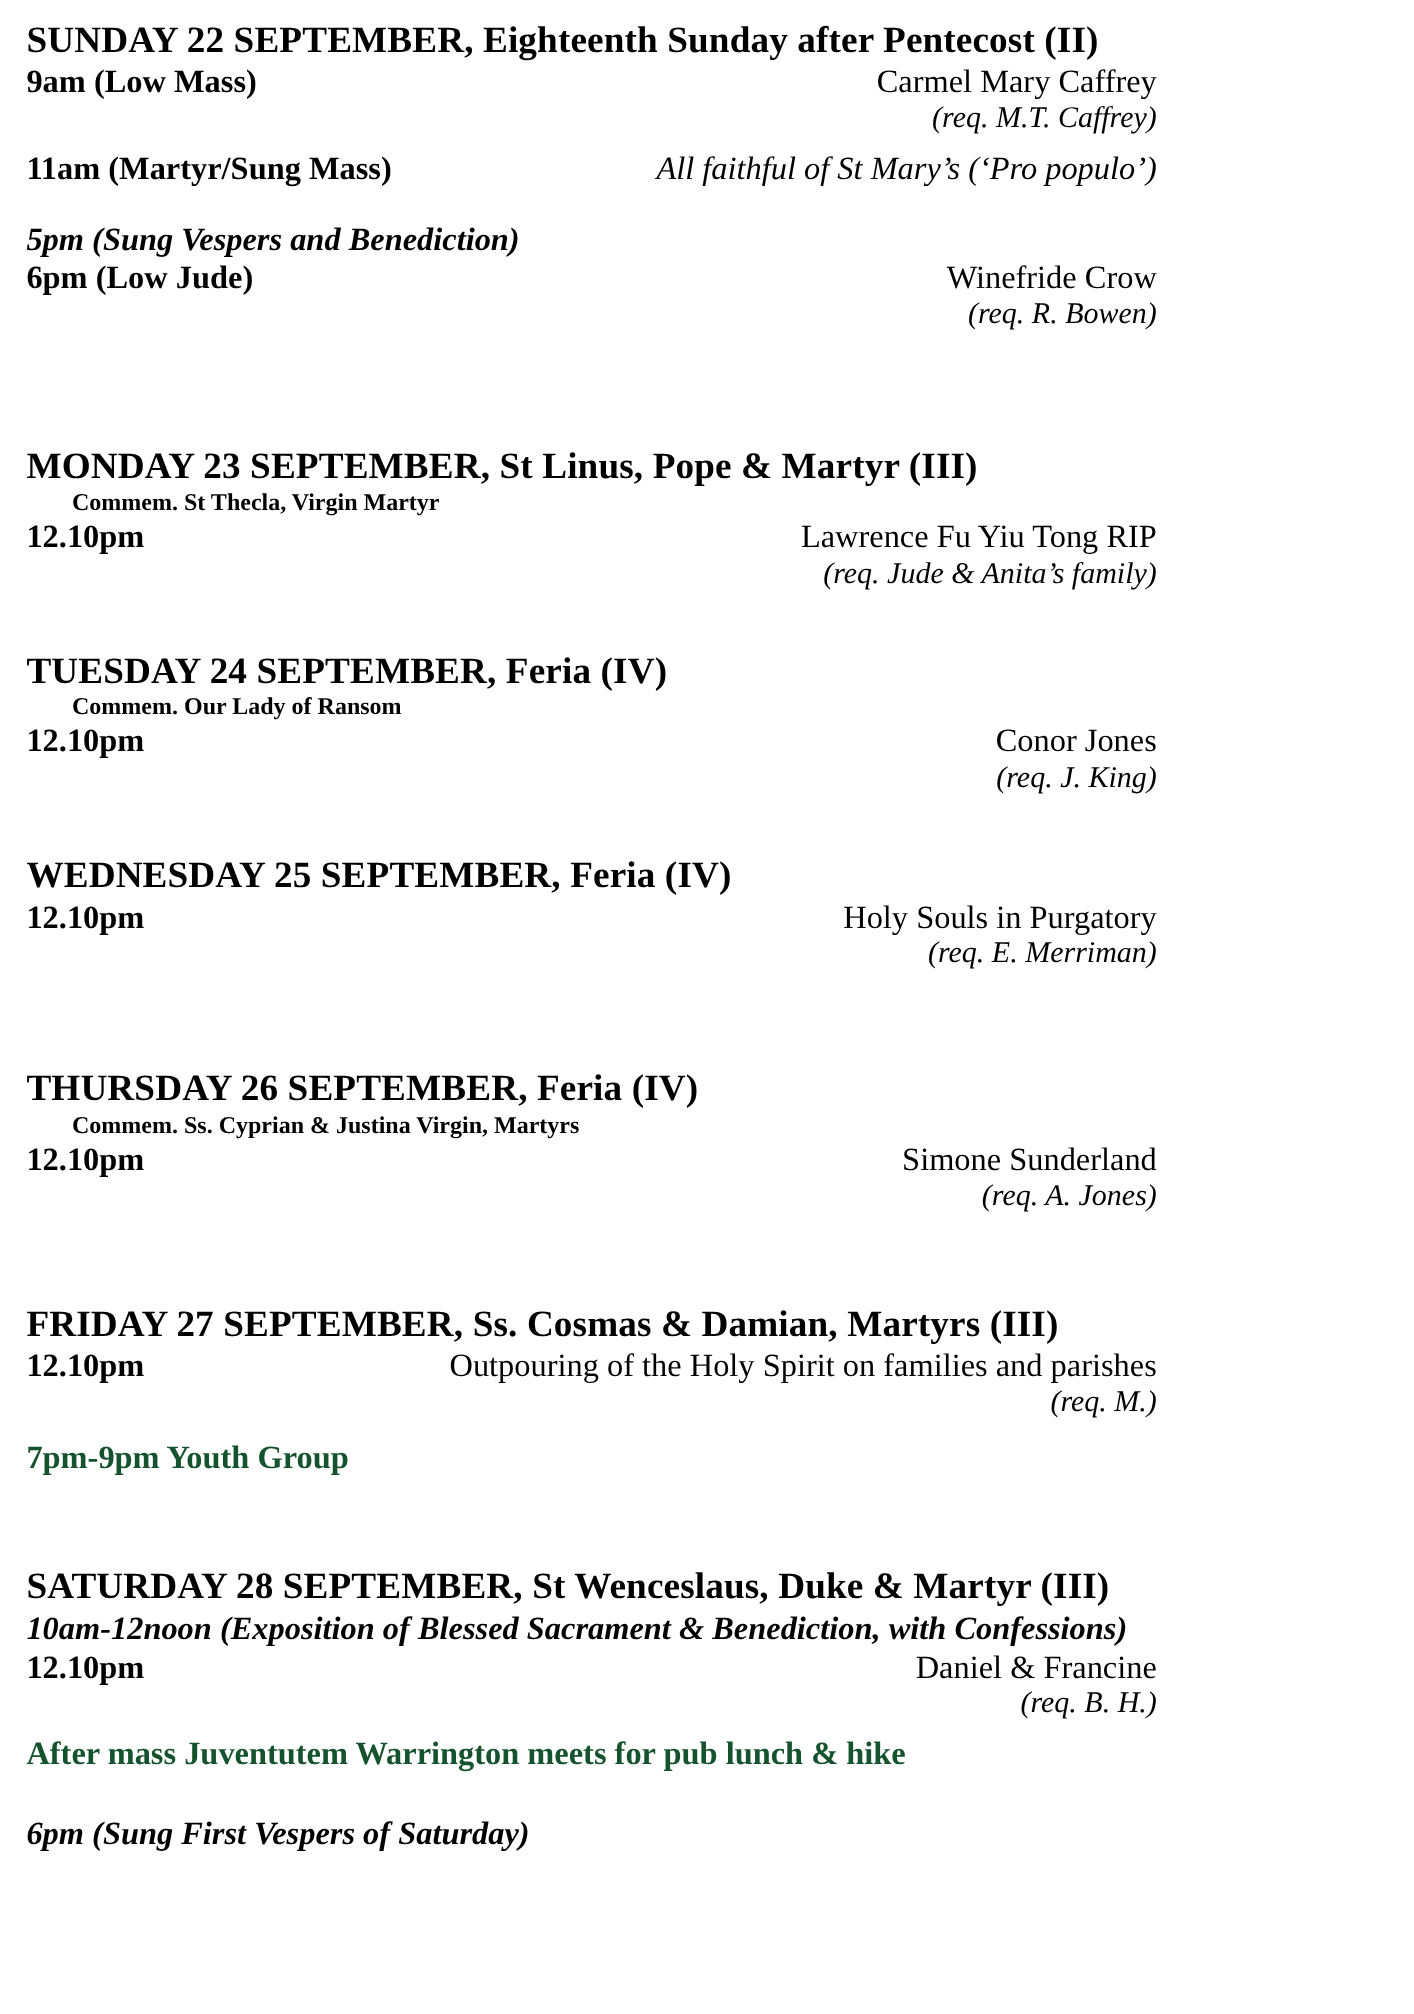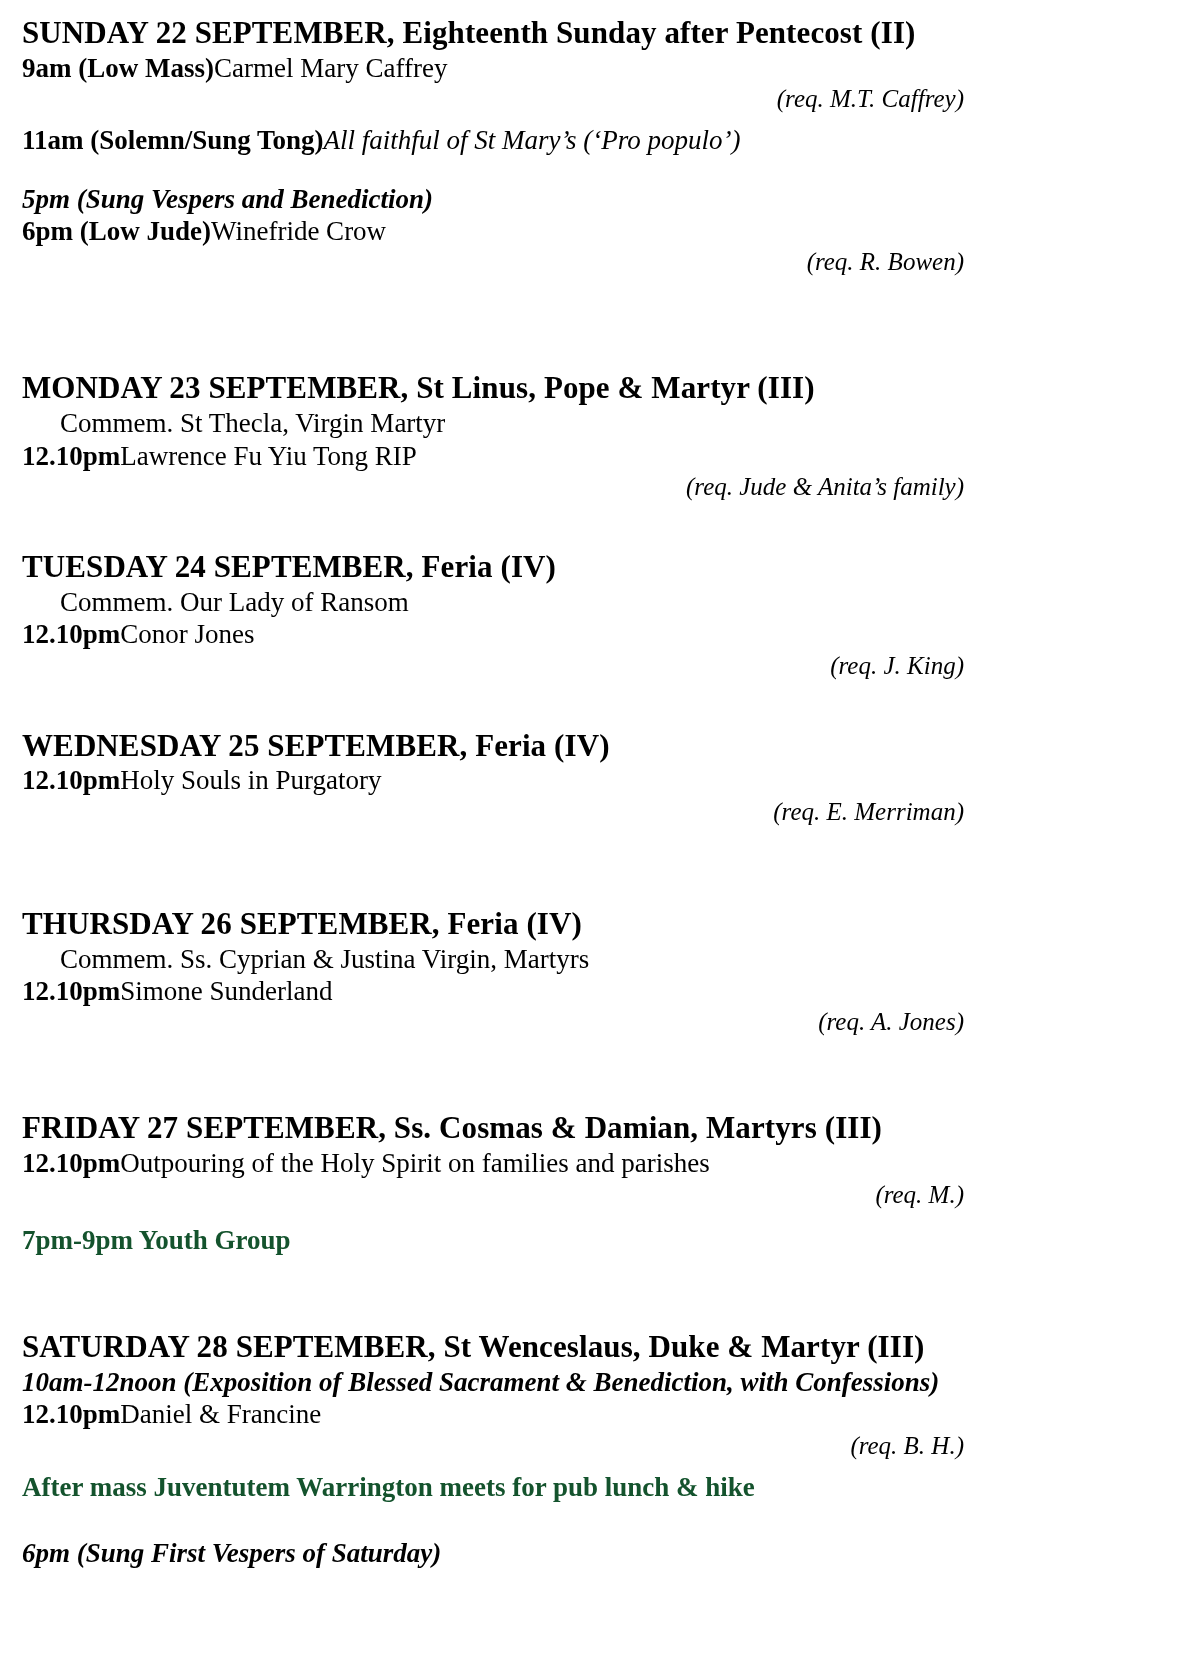--- a/index.html
+++ b/index.html
@@ -23,28 +23,28 @@
     margin-bottom: 0;
   }
   .day-heading {
     font-weight: bold;
     font-size: 31px;
     line-height: 1.22;
     letter-spacing: 0.1px;
     white-space: nowrap;
   }
   .commem {
-    font-weight: normal;
-    font-size: 27px;
+    font-weight: bold;
+    font-size: 20px;
     line-height: 1.2;
     padding-left: 38px;
   }
   .row {
     display: flex;
-    justify-content: flex-start;
+    justify-content: space-between;
     align-items: flex-start;
     line-height: 1.2;
   }
   .row .left {
     font-weight: bold;
     font-size: 27px;
     white-space: nowrap;
   }
   .row .right {
     font-size: 27px;
@@ -89,21 +89,21 @@
 
   <div class="day-block">
     <div class="day-heading">SUNDAY 22 SEPTEMBER, Eighteenth Sunday after Pentecost (II)</div>
     <div class="row">
       <div class="left">9am (Low Mass)</div>
       <div class="right">Carmel Mary Caffrey</div>
     </div>
     <div class="req">(req. M.T. Caffrey)</div>
     <div class="sp-10"></div>
     <div class="row">
-      <div class="left">11am (Solemn/Sung Tong)</div>
+      <div class="left">11am (Martyr/Sung Mass)</div>
       <div class="right plain-italic">All faithful of St Mary’s (‘Pro populo’)</div>
     </div>
     <div class="sp-26"></div>
     <div class="italic-line">5pm (Sung Vespers and Benediction)</div>
     <div class="row">
       <div class="left">6pm (Low Jude)</div>
       <div class="right">Winefride Crow</div>
     </div>
     <div class="req">(req. R. Bowen)</div>
   </div>

